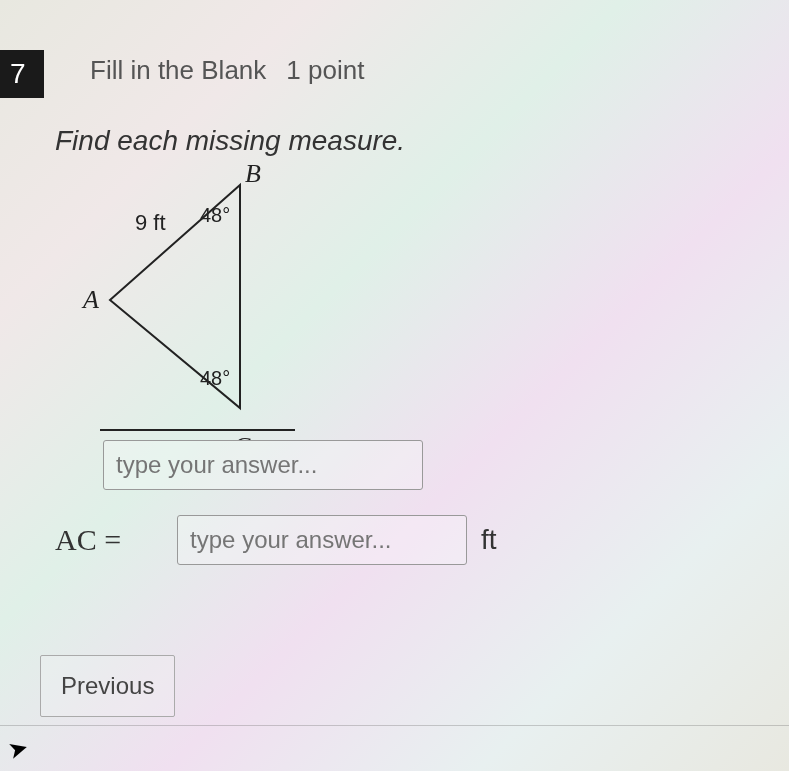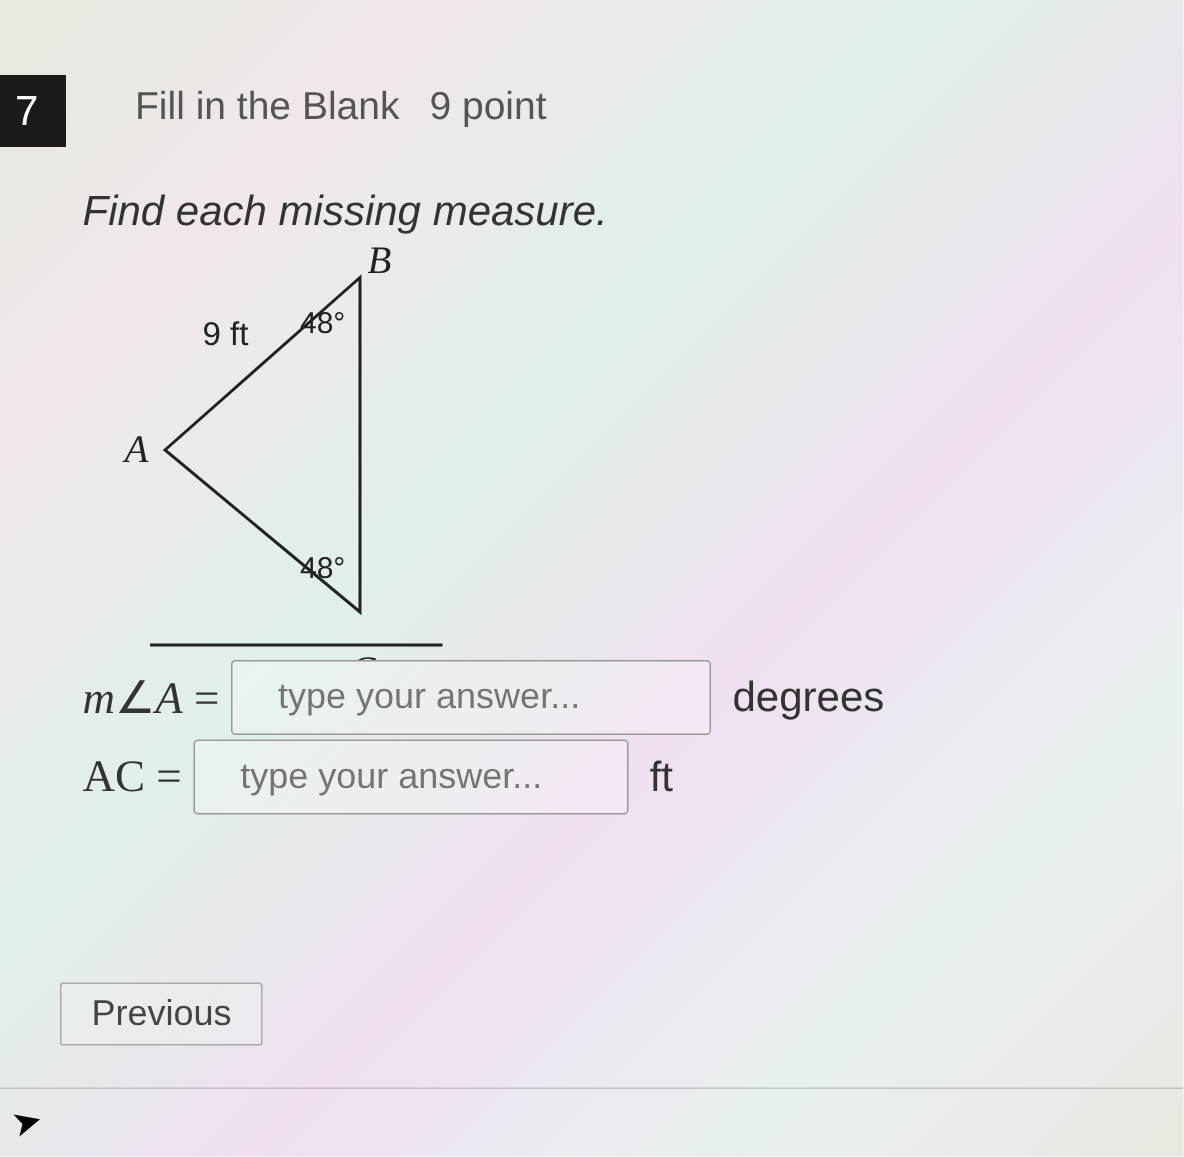--- a/index.html
+++ b/index.html
@@ -50,45 +50,46 @@
     .answer-row {
       position: absolute;
       left: 55px;
       display: flex;
       align-items: center;
       gap: 8px;
       font-size: 28px;
       color: #333;
     }
     .answer-row.row1 { top: 440px; }
-    .answer-row.row2 { top: 493px; justify-content: space-between; }
+    .answer-row.row2 { top: 515px; justify-content: space-between; }
     .label { font-style: italic; font-family: 'Times New Roman', serif; font-size: 30px; }
     .angle-symbol { font-family: 'Times New Roman', serif; font-size: 30px; font-style: normal; }
     .answer-input {
       border: 1px solid #999;
       border-radius: 3px;
       background: rgba(255,255,255,0.25);
       font-size: 24px;
       color: #888;
-      padding: 10px 30px;
+      padding: 10px 12px;
       width: 320px;
       font-family: inherit;
+      margin-left: 48px;
     }
     .answer-input.small { width: 290px; }
     .unit { font-size: 28px; color: #333; margin-left: 6px; }
     .previous-btn {
       position: absolute;
       top: 655px;
       left: 40px;
       border: 1px solid #aaa;
       border-radius: 2px;
       background: rgba(255,255,255,0.15);
       font-size: 24px;
       color: #444;
-      padding: 6px 20px;
+      padding: 16px 20px;
       cursor: pointer;
       font-family: inherit;
     }
     .hr-line {
       position: absolute;
       top: 725px;
       left: 0;
       width: 789px;
       height: 1px;
       background: rgba(100,100,100,0.3);
@@ -102,44 +103,40 @@
       transform: rotate(-15deg);
     }
   </style>
 </head>
 <body>
 
 <div class="question-badge">7</div>
 
 <div class="header-row">
   <span class="header-type">Fill in the Blank</span>
-  <span class="header-points">9 point</span>
+  <span class="header-points">1 point</span>
 </div>
 
 <div class="prompt">Find each missing measure.</div>
 
 <div class="diagram">
   <svg width="240" height="280" viewBox="0 0 240 280">
     <polygon points="35,140 165,25 165,248" fill="none" stroke="#222" stroke-width="2"></polygon>
     <line x1="25" y1="270" x2="220" y2="270" stroke="#222" stroke-width="2"></line>
     <text x="170" y="22" font-family="Times New Roman" font-style="italic" font-size="26" fill="#222">B</text>
     <text x="8" y="148" font-family="Times New Roman" font-style="italic" font-size="26" fill="#222">A</text>
     <text x="158" y="295" font-family="Times New Roman" font-style="italic" font-size="26" fill="#222">C</text>
     <text x="60" y="70" font-family="sans-serif" font-size="22" fill="#222">9 ft</text>
     <text x="125" y="62" font-family="sans-serif" font-size="20" fill="#222">48°</text>
     <text x="125" y="225" font-family="sans-serif" font-size="20" fill="#222">48°</text>
   </svg>
 </div>
 
 <div class="answer-row row1">
-  <span class="label">
-    <span>m</span><span class="angle-symbol">∠</span><span>A</span><span style="font-style:normal"> = </span>
-  </span>
   <input type="text" class="answer-input" placeholder="type your answer..." style="">
-  <span class="unit">degrees</span>
 </div>
 
 <div class="answer-row row2">
   <span class="label"><span style="font-style:normal">AC = </span></span>
   <input type="text" class="answer-input small" placeholder="type your answer..." style="">
   <span class="unit">ft</span>
 </div>
 
 <button class="previous-btn">Previous</button>
 

